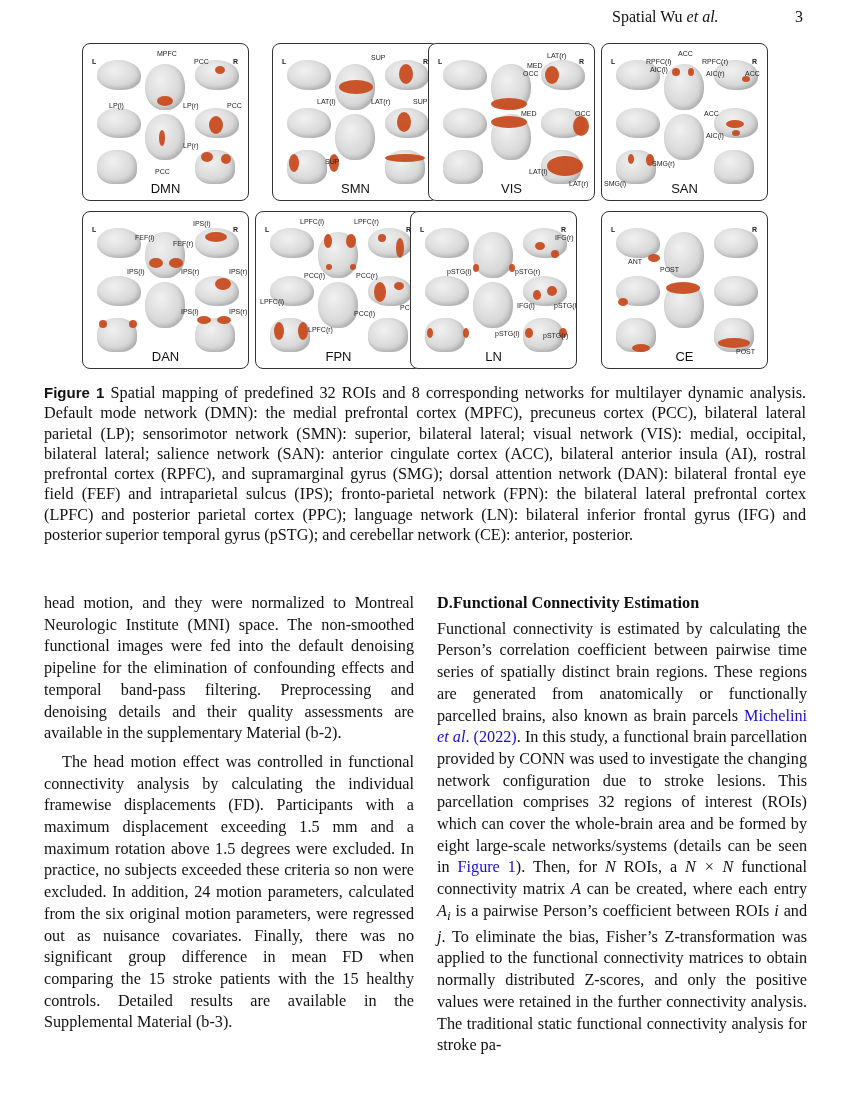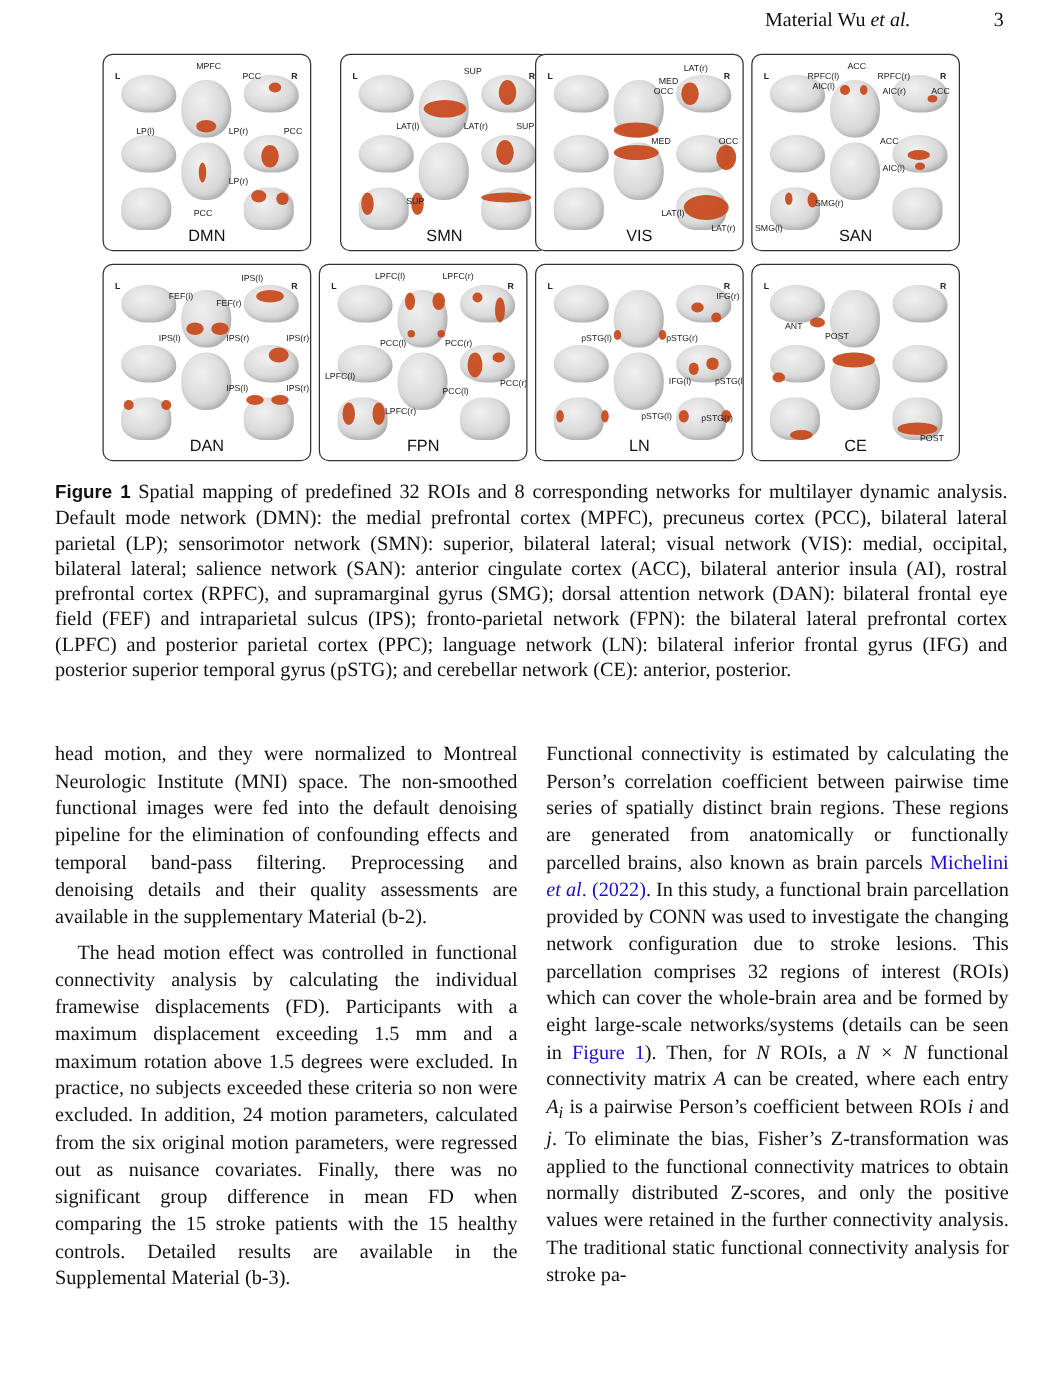--- a/index.html
+++ b/index.html
@@ -29,21 +29,21 @@
   .col.right { left:437px; }
   .col p { margin:0; }
   .col p.indent { text-indent:18px; margin-top:7px; }
   .section-title { font-weight:bold; font-size:16.2px; margin-bottom:4px; }
   .link { color:#1a0dcc; }
 </style>
 </head>
 <body>
 
 <div class="header">
-  <span class="author"><span>Material Wu</span> <i>et al.</i></span>
+  <span class="author"><span>Spatial Wu</span> <i>et al.</i></span>
   <span class="pageno">3</span>
 </div>
 
 <div class="figure" id="figure">
     <div class="panel" style="left: 0px; top: 0px;">
       <span class="lr l">L</span>
       <span class="lr r">R</span>
       <div class="brain side" style="left: 14px; top: 16px;"></div>
       <div class="brain top" style="left: 62px; top: 20px;"></div>
       <div class="brain side" style="left: 112px; top: 16px;"></div>
@@ -199,21 +199,21 @@
       <span class="rlab" style="left: 44px; top: 6px;">LPFC(l)</span>
       <span class="rlab" style="left: 98px; top: 6px;">LPFC(r)</span>
       <span class="rlab" style="left: 48px; top: 60px;">PCC(l)</span>
       <span class="rlab" style="left: 100px; top: 60px;">PCC(r)</span>
       <span class="rlab" style="left: 4px; top: 86px;">LPFC(l)</span>
       <span class="rlab" style="left: 98px; top: 98px;">PCC(l)</span>
       <span class="rlab" style="left: 144px; top: 92px;">PCC(r)</span>
       <span class="rlab" style="left: 52px; top: 114px;">LPFC(r)</span>
       <div class="pname">FPN</div>
     </div>
-    <div class="panel" style="left: 346px; top: 168px;">
+    <div class="panel" style="left: 328px; top: 168px;">
       <span class="lr l">L</span>
       <span class="lr r">R</span>
       <div class="brain side" style="left: 14px; top: 16px;"></div>
       <div class="brain top" style="left: 62px; top: 20px;"></div>
       <div class="brain side" style="left: 112px; top: 16px;"></div>
       <div class="brain side" style="left: 14px; top: 64px;"></div>
       <div class="brain top" style="left: 62px; top: 70px;"></div>
       <div class="brain side" style="left: 112px; top: 64px;"></div>
       <div class="brain front" style="left: 14px; top: 106px;"></div>
       <div class="brain front" style="left: 112px; top: 106px;"></div>
@@ -260,14 +260,15 @@
   </div>
 
 <div class="caption"><b>Figure 1</b><span> Spatial mapping of predefined 32 ROIs and 8 corresponding networks for multilayer dynamic analysis. Default mode network (DMN): the medial prefrontal cortex (MPFC), precuneus cortex (PCC), bilateral lateral parietal (LP); sensorimotor network (SMN): superior, bilateral lateral; visual network (VIS): medial, occipital, bilateral lateral; salience network (SAN): anterior cingulate cortex (ACC), bilateral anterior insula (AI), rostral prefrontal cortex (RPFC), and supramarginal gyrus (SMG); dorsal attention network (DAN): bilateral frontal eye field (FEF) and intraparietal sulcus (IPS); fronto-parietal network (FPN): the bilateral lateral prefrontal cortex (LPFC) and posterior parietal cortex (PPC); language network (LN): bilateral inferior frontal gyrus (IFG) and posterior superior temporal gyrus (pSTG); and cerebellar network (CE): anterior, posterior.</span></div>
 
 <div class="col left">
   <p>head motion, and they were normalized to Montreal Neurologic Institute (MNI) space. The non-smoothed functional images were fed into the default denoising pipeline for the elimination of confounding effects and temporal band-pass filtering. Preprocessing and denoising details and their quality assessments are available in the supplementary Material (b-2).</p>
   <p class="indent">The head motion effect was controlled in functional connectivity analysis by calculating the individual framewise displacements (FD). Participants with a maximum displacement exceeding 1.5 mm and a maximum rotation above 1.5 degrees were excluded. In practice, no subjects exceeded these criteria so non were excluded. In addition, 24 motion parameters, calculated from the six original motion parameters, were regressed out as nuisance covariates. Finally, there was no significant group difference in mean FD when comparing the 15 stroke patients with the 15 healthy controls. Detailed results are available in the Supplemental Material (b-3).</p>
 </div>
 
 <div class="col right">
+  <div class="section-title">D.Functional Connectivity Estimation</div>
   <p><span>Functional connectivity is estimated by calculating the Person’s correlation coefficient between pairwise time series of spatially distinct brain regions. These regions are generated from anatomically or functionally parcelled brains, also known as brain parcels </span><span class="link"><span>Michelini</span> <i>et al</i>. <span>(2022)</span></span><span>. In this study, a functional brain parcellation provided by CONN was used to investigate the changing network configuration due to stroke lesions. This parcellation comprises 32 regions of interest (ROIs) which can cover the whole-brain area and be formed by eight large-scale networks/systems (details can be seen in </span><span class="link">Figure 1</span><span>). Then, for </span><i>N</i><span> ROIs, a </span><i>N × N</i><span> functional connectivity matrix </span><i>A</i><span> can be created, where each entry </span><i>A</i><sub><i>i</i></sub><span> is a pairwise Person’s coefficient between ROIs </span><i>i</i><span> and </span><i>j</i><span>. To eliminate the bias, Fisher’s Z-transformation was applied to the functional connectivity matrices to obtain normally distributed Z-scores, and only the positive values were retained in the further connectivity analysis. The traditional static functional connectivity analysis for stroke pa-</span></p>
 </div>
 
 </body></html>

